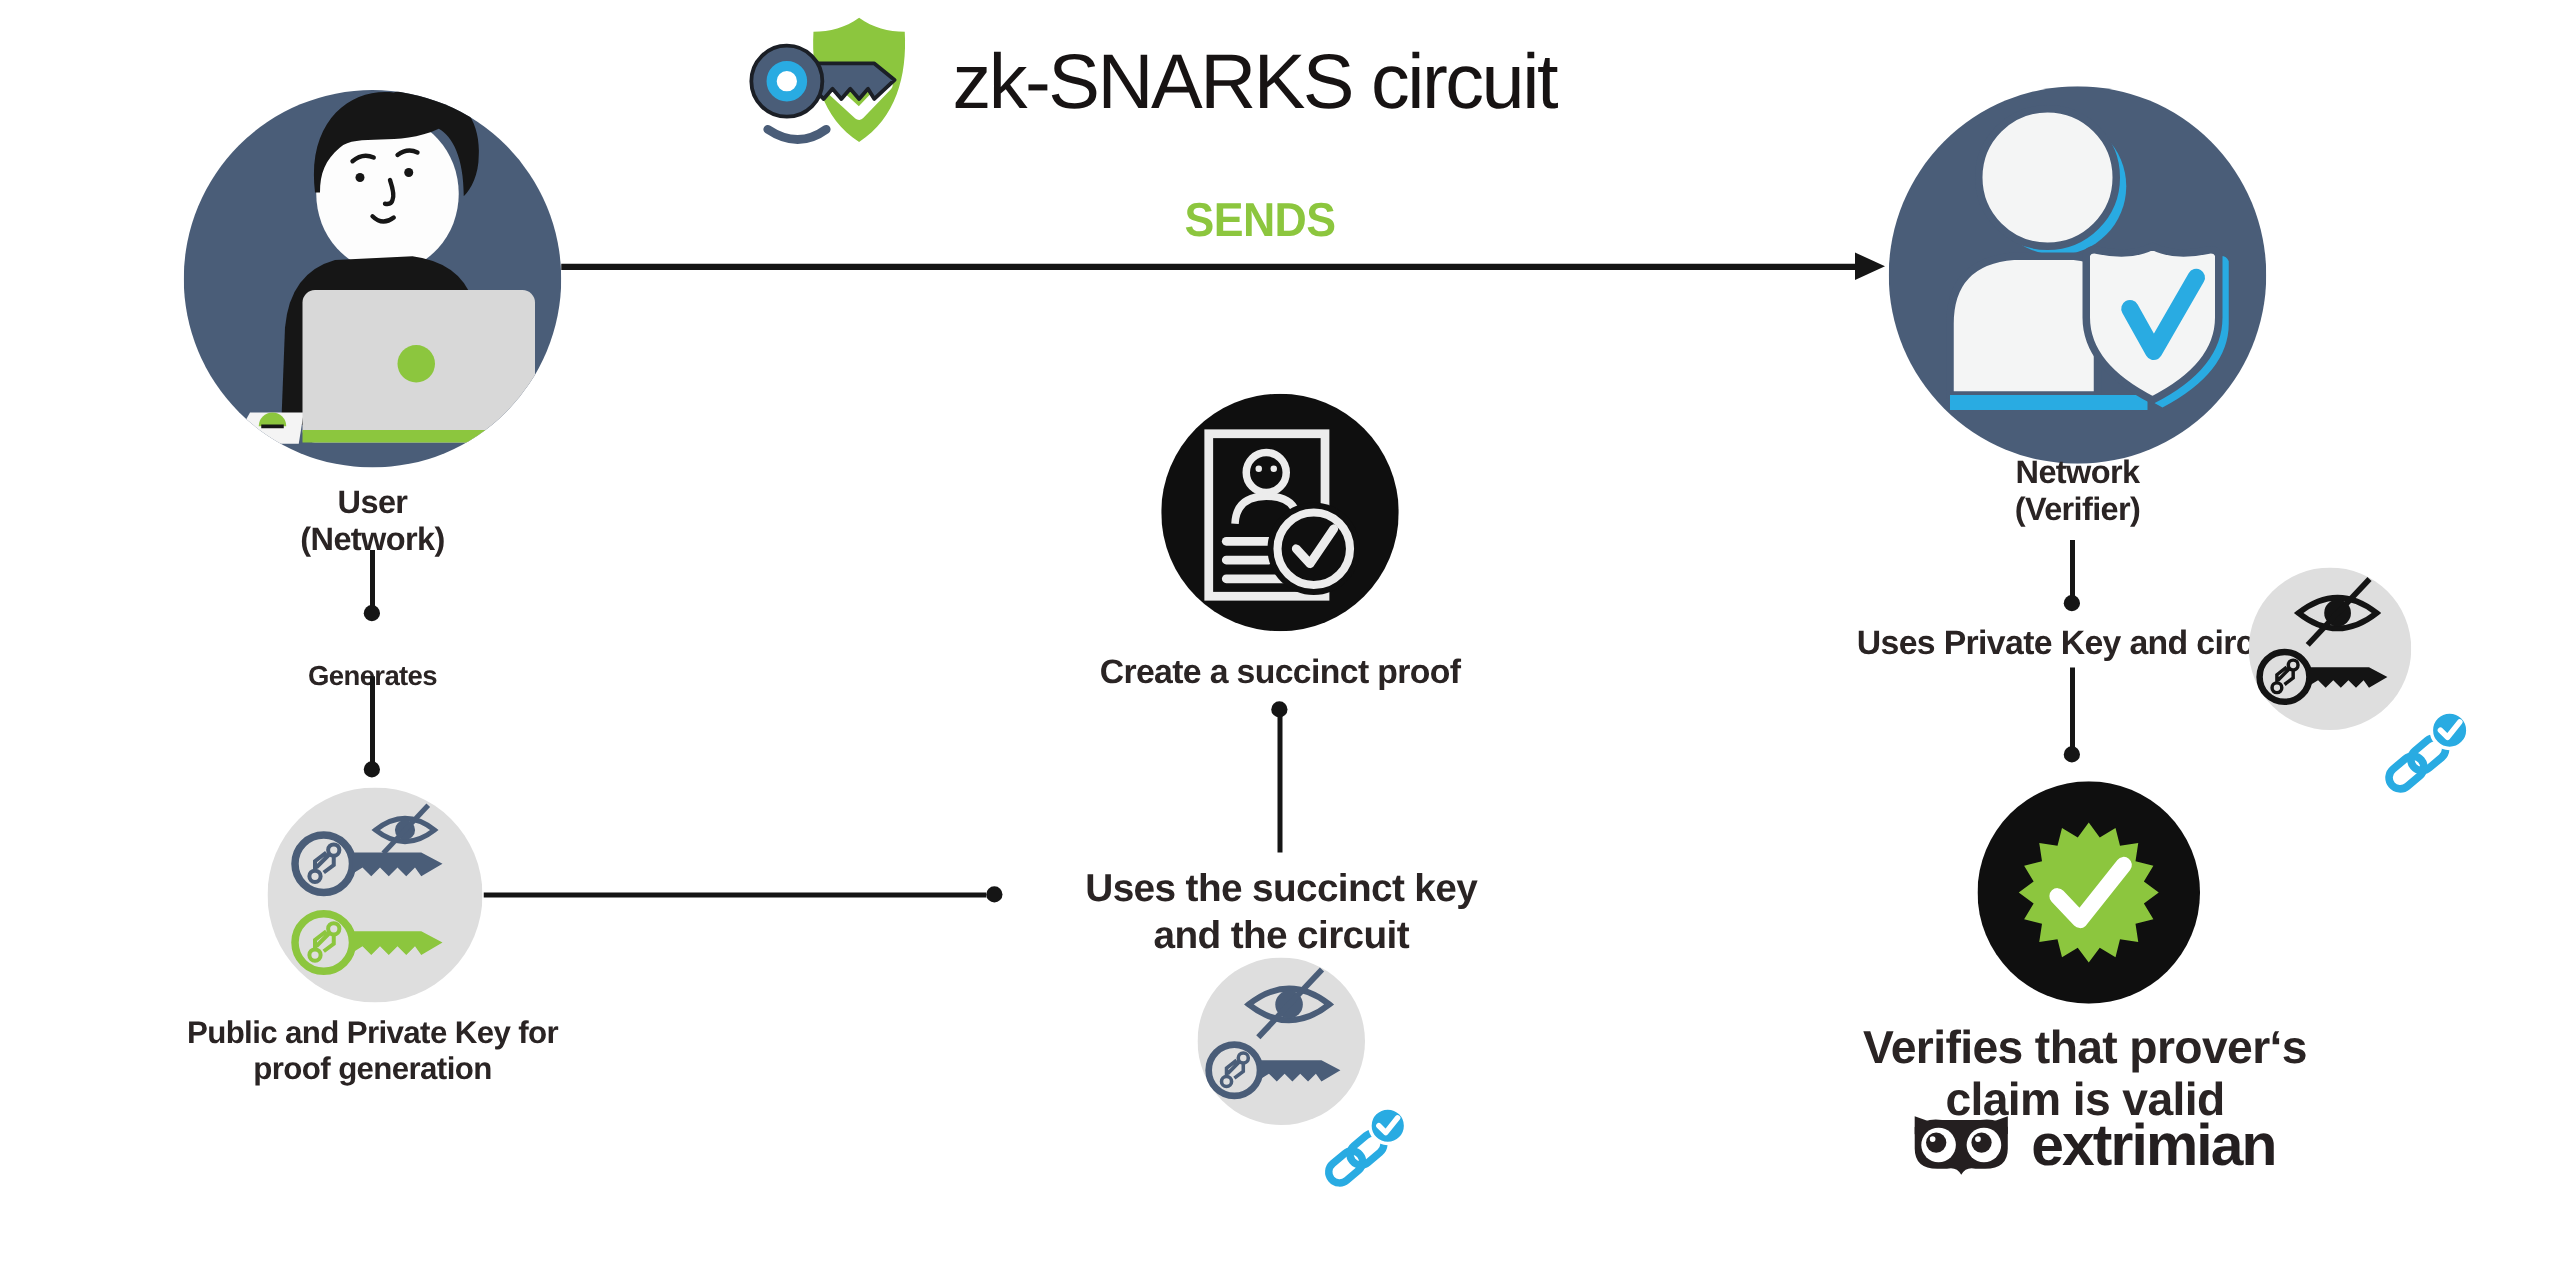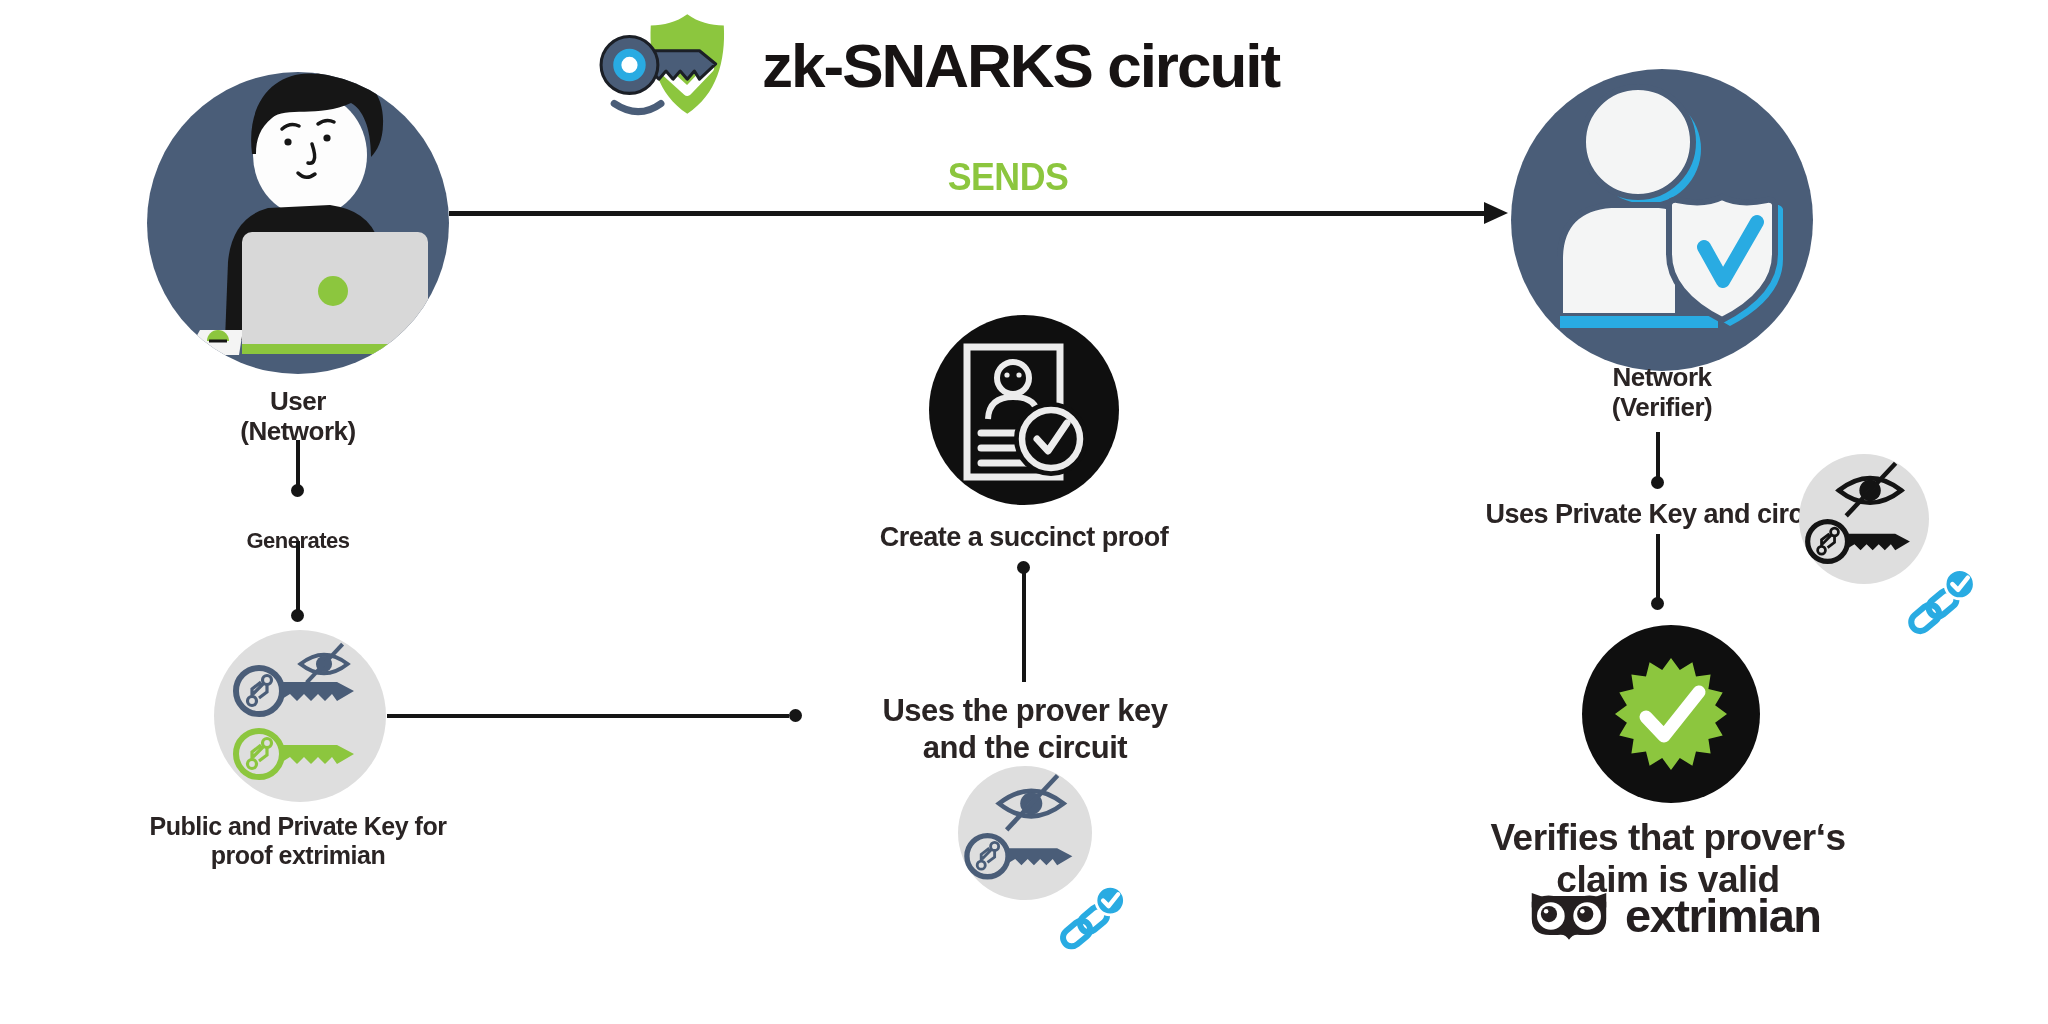--- a/index.html
+++ b/index.html
@@ -11,21 +11,21 @@
     font-family:"Liberation Sans","DejaVu Sans",sans-serif;}
   #canvas{position:relative;width:2048px;height:1024px;background:#fff;}
   .abs{position:absolute;}
   .cap{color:var(--text);font-weight:700;text-align:center;letter-spacing:-0.5px;}
   .line{background:#151515;}
   .dot{width:13px;height:13px;border-radius:50%;background:#151515;}
   .face-line{stroke:#161616;stroke-width:3.5;fill:none;stroke-linecap:round;}
   .fill-green{fill:var(--green);} .fill-slate{fill:var(--slate);}
   .fill-cyan{fill:var(--cyan);} .stroke-cyan{stroke:var(--cyan);}
   .stroke-slate{stroke:var(--slate);}
-  #title{font-size:62px;font-weight:700;letter-spacing:-2px;color:#171313;white-space:nowrap;}
+  #title{font-size:62px;font-weight:400;letter-spacing:-2px;color:#171313;white-space:nowrap;}
   #sends{font-size:38px;color:var(--green);letter-spacing:-0.5px;transform:scaleX(0.94);}
   .arrowhead{width:0;height:0;border-top:11px solid transparent;border-bottom:11px solid transparent;
     border-left:24px solid #151515;}
   #brand{display:flex;align-items:center;gap:14px;}
   #brand-name{font-size:47px;font-weight:700;letter-spacing:-1.5px;color:#241F20;}
 </style>
 </head>
 <body>
 
 <div id="canvas">
@@ -108,21 +108,21 @@
         <circle cx="8" cy="-11" r="4.5"></circle>
         <circle cx="-7" cy="10" r="4.5"></circle>
         <path d="M5 -8 L-6 3 M8 -6.5 V1 L0 7 M-7 5.5 V-2 L2 -9"></path>
       </g>
       <path fill="currentColor" d="M23 -9 H78 L95 0 L78 10 L73 3 L66 10 L59 3 L52 10 L45 3 L38 10 L31 3 L23 8 Z"></path>
     </g>
   </svg>
 
   <div class="abs cap" style="left:118px;top:812px;width:360px;font-size:25px;line-height:29px">
     <div>Public and Private Key for</div>
-    <div>proof extrimian</div>
+    <div>proof generation</div>
   </div>
 
   <div class="abs line" style="left:387px;top:714px;width:402px;height:3.5px"></div>
   <div class="abs dot" style="left:789px;top:709px"></div>
 
   <svg class="abs" style="left:929px;top:315px" width="190" height="190" viewBox="0 0 190 190">
     <circle cx="95" cy="95" r="95" fill="#0F0F0F"></circle>
     <g stroke="#ECECEC" fill="none">
       <rect x="38" y="32" width="93" height="130" stroke-width="7"></rect>
       <circle cx="84" cy="63" r="16" stroke-width="6"></circle>
@@ -139,21 +139,21 @@
     <circle cx="122" cy="124" r="29" fill="none" stroke="#ECECEC" stroke-width="6.5"></circle>
     <path d="M108 124 L119 136 L138 108" fill="none" stroke="#ECECEC" stroke-width="7" stroke-linecap="round" stroke-linejoin="round"></path>
   </svg>
 
   <div class="abs cap" style="left:849px;top:522px;width:350px;font-size:27px">Create a succinct proof</div>
 
   <div class="abs dot" style="left:1017px;top:561px"></div>
   <div class="abs line" style="left:1022px;top:570px;width:3.5px;height:112px"></div>
 
   <div class="abs cap" style="left:840px;top:692px;width:370px;font-size:31px;line-height:37px">
-    <div>Uses the prover key</div>
+    <div>Uses the succinct key</div>
     <div>and the circuit</div>
   </div>
 
   <svg class="abs" style="left:958px;top:766px;color:var(--slate)" width="134" height="134" viewBox="0 0 150 150">
     <circle cx="75" cy="75" r="75" fill="var(--light-gray)"></circle>
     <g transform="translate(82 42) scale(0.95)">
       <path d="M-38 0 Q0 -30 38 0 Q0 30 -38 0 Z" fill="none" stroke="currentColor" stroke-width="5.5"></path>
       <circle r="13" fill="currentColor"></circle>
       <path d="M-4 4 L5 -5" stroke="var(--light-gray)" stroke-width="3.5"></path>
       <path d="M31 -33 L-29 31" stroke="currentColor" stroke-width="5.5"></path>

